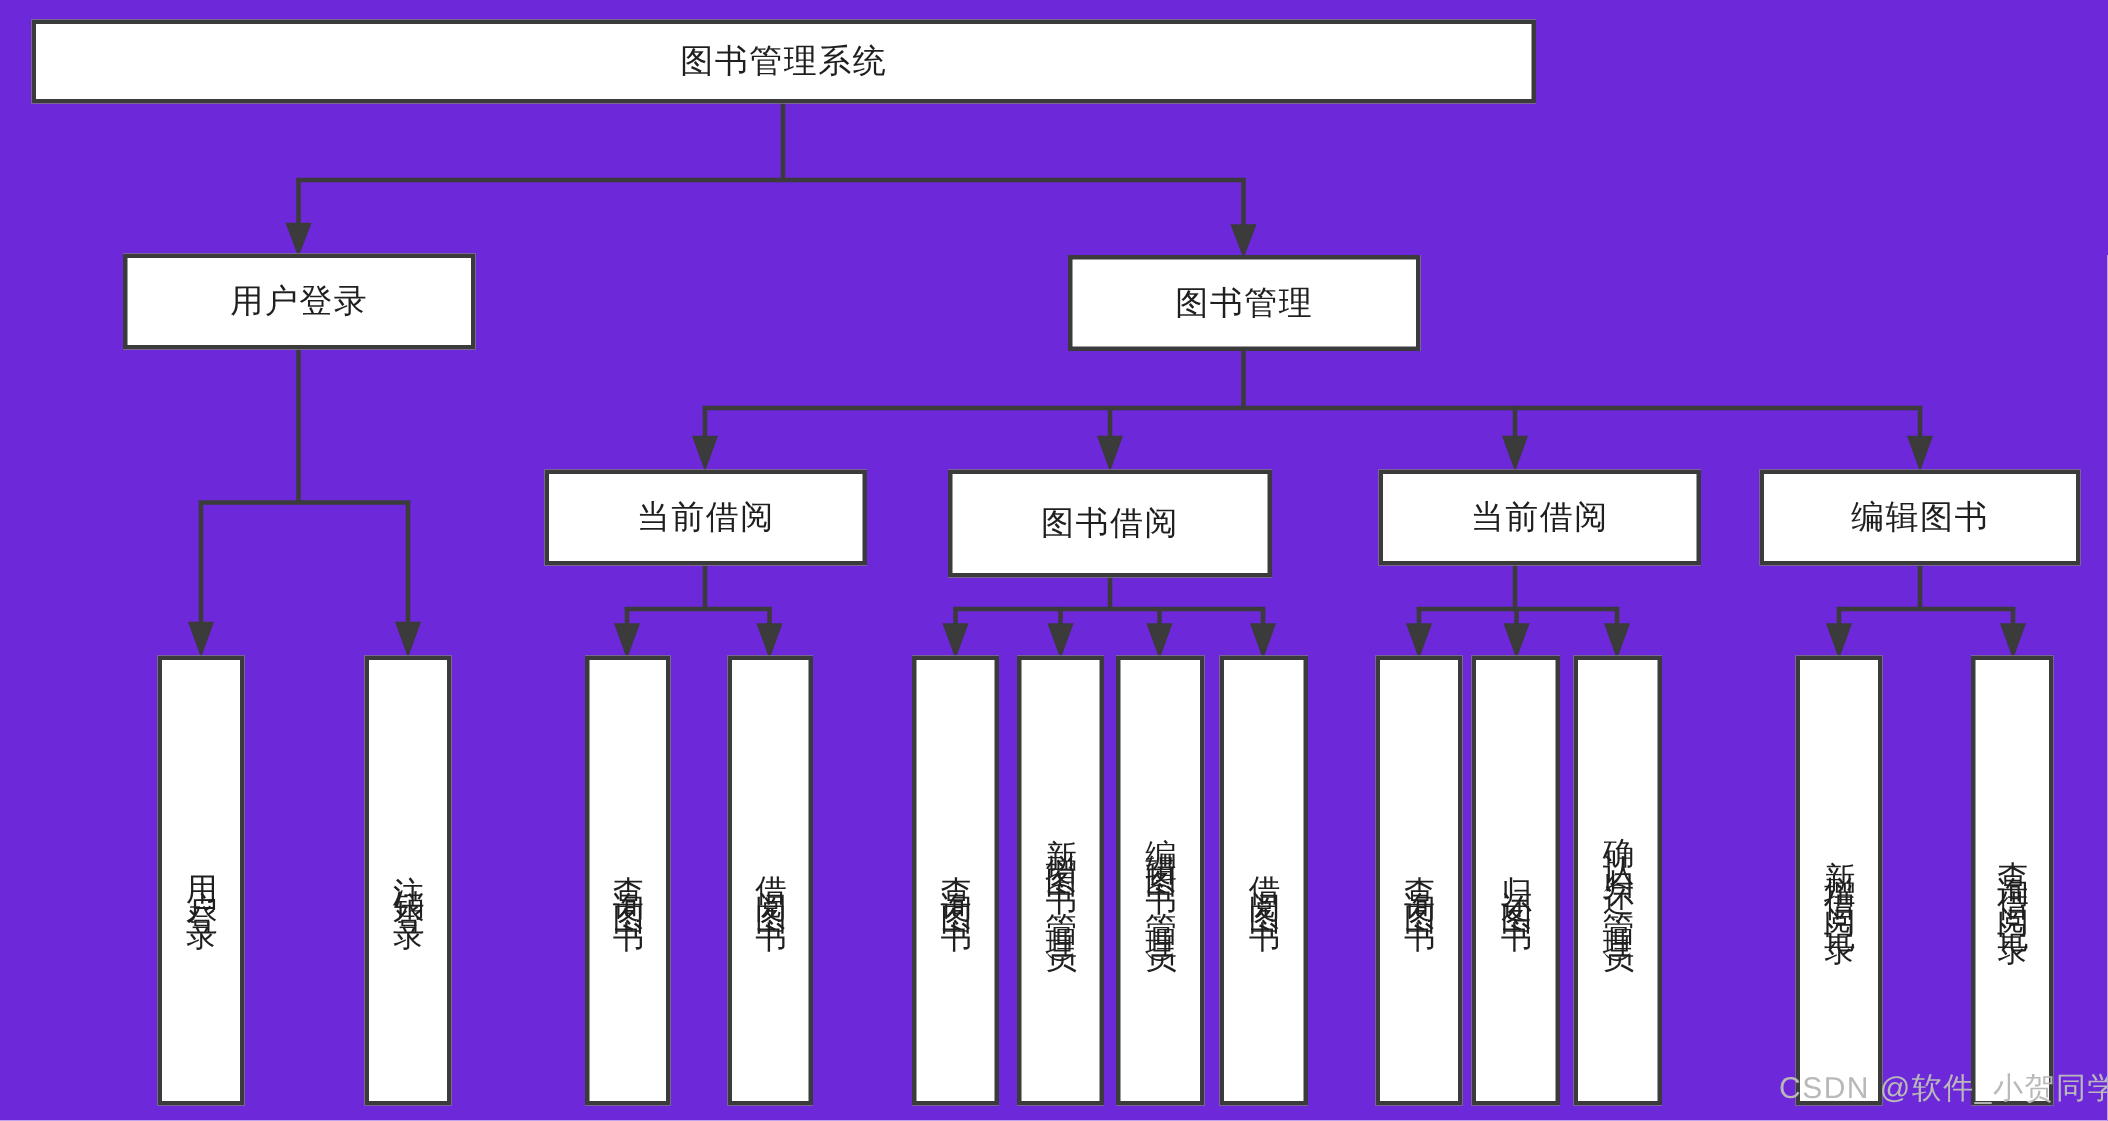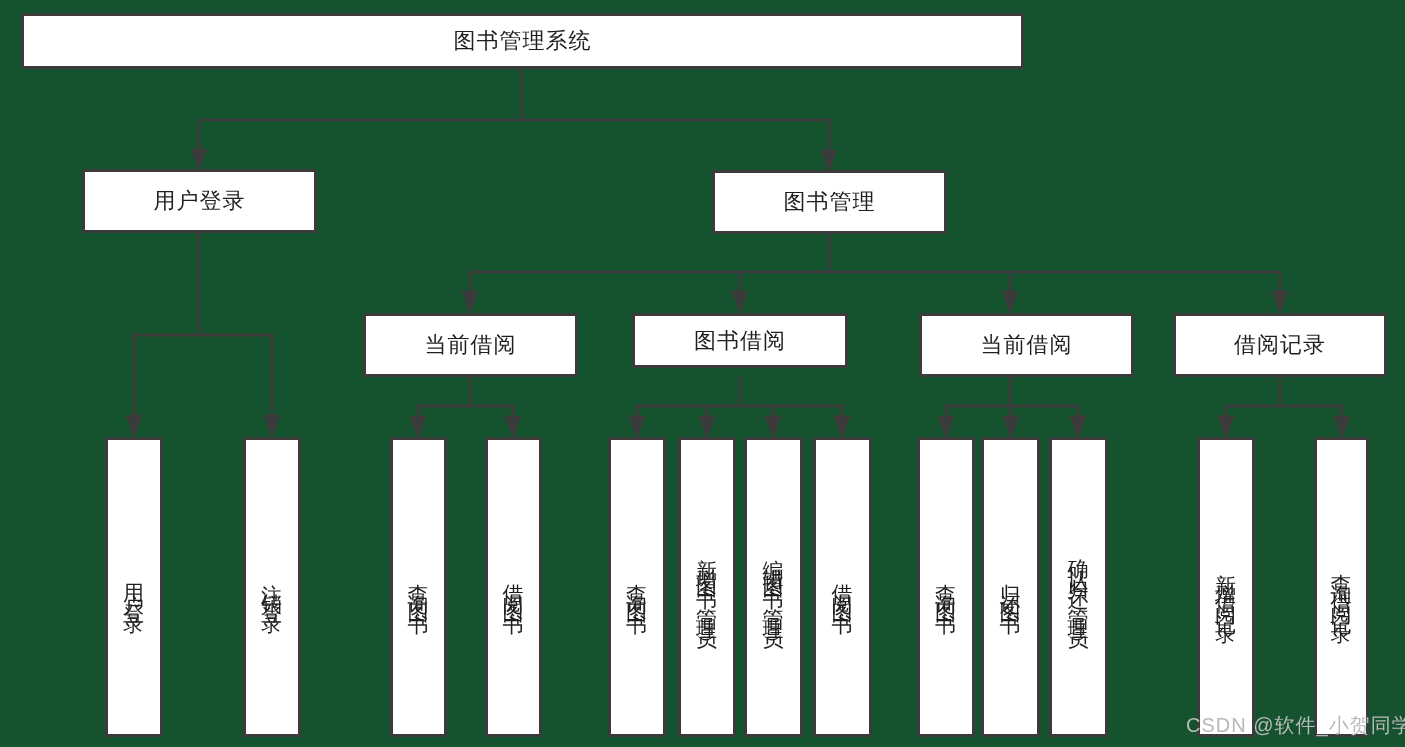--- a/index.html
+++ b/index.html
@@ -1,20 +1,20 @@
 <!DOCTYPE html>
 <html><head>
 <meta charset="utf-8">
 <style>
   html, body { margin: 0; padding: 0; background: #ffffff; }
   .canvas {
     position: relative;
     width: 1405px;
     height: 747px;
-    background: #14532d;
+    background: #6d28d9;
     font-family: "Liberation Sans", "DejaVu Sans", sans-serif;
     overflow: hidden;
   }
   .wires {
     position: absolute;
     left: 0; top: 0;
     width: 1405px; height: 747px;
     z-index: 1;
   }
   .wires line { stroke: #3b3b3b; stroke-width: 3; }
@@ -38,21 +38,21 @@
     font-size: 21px;
     line-height: 1.1;
     letter-spacing: 10px;
     color: #1f1f1f;
   }
   
   .n-root          { left: 21px;   top: 13px;  width: 1003px; height: 56px; }
   .n-user-login    { left: 82px;   top: 169px; width: 235px;  height: 64px; }
   .n-book-mgmt     { left: 712px;  top: 170px; width: 235px;  height: 64px; }
   .n-new-book-rec  { left: 363px;  top: 313px; width: 215px;  height: 64px; }
-  .n-book-borrow   { left: 632px;  top: 313px; width: 216px;  height: 55px; }
+  .n-book-borrow   { left: 632px;  top: 313px; width: 216px;  height: 72px; }
   .n-cur-borrow    { left: 903px;  top: 313px; width: 215px;  height: 64px; margin-left: 16px; }
   .n-borrow-record { left: 1173px; top: 313px; width: 214px;  height: 64px; }
   .leaf { top: 437px; height: 300px; }
   .l-1  { left: 105px;  width: 58px; }
   .l-2  { left: 243px;  width: 58px; }
   .l-3  { left: 390px;  width: 57px; }
   .l-4  { left: 485px;  width: 57px; }
   .l-5  { left: 608px;  width: 58px; }
   .l-6  { left: 678px;  width: 58px; }
   .l-7  { left: 744px;  width: 59px; }
@@ -168,21 +168,21 @@
   <div class="box h-box n-new-book-rec">
     <span>当前借阅</span>
   </div>
   <div class="box h-box n-book-borrow">
     <span>图书借阅</span>
   </div>
   <div class="box h-box n-cur-borrow">
     <span>当前借阅</span>
   </div>
   <div class="box h-box n-borrow-record">
-    <span>借阅记录</span>
+    <span>编辑图书</span>
   </div>
 
   <div class="box v-box leaf l-1">
     <span>用户登录</span>
   </div>
   <div class="box v-box leaf l-2">
     <span>注销登录</span>
   </div>
   <div class="box v-box leaf l-3">
     <span>查询图书</span>

